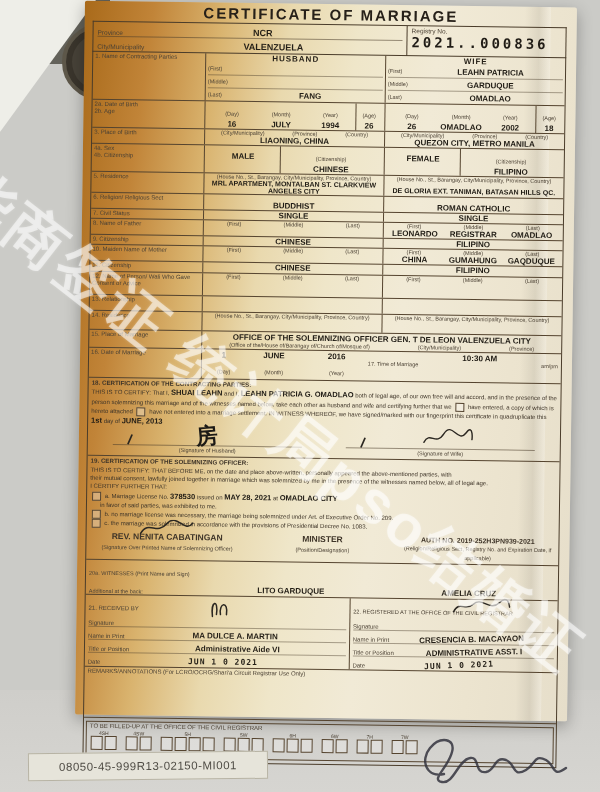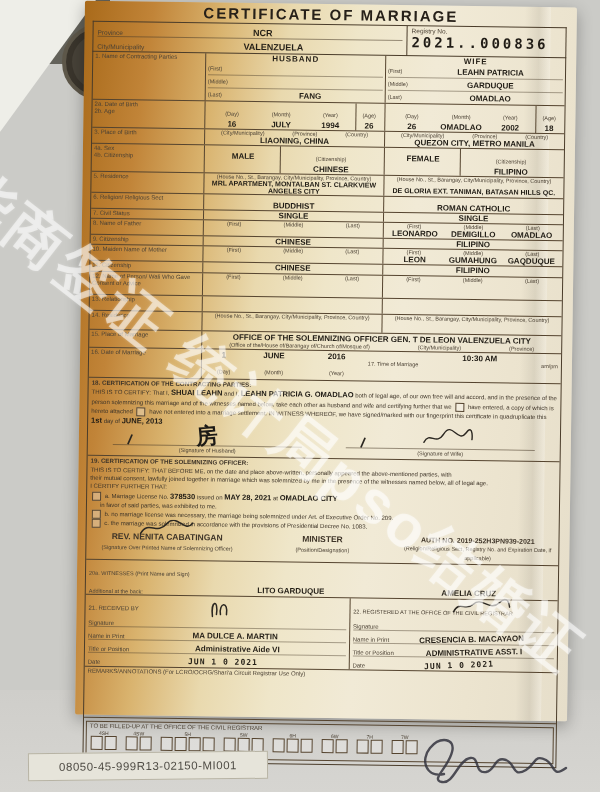--- a/index.html
+++ b/index.html
@@ -274,21 +274,21 @@
             </div>
         </div>
         <div class="wc">
           <div class="sub">
               <span>(First)</span>
               <span>(Middle)</span>
               <span>(Last)</span>
             </div>
           <div class="trio">
               <div class="v">LEONARDO</div>
-              <div class="v">DEMIGILLO</div>
+              <div class="v">REGISTRAR</div>
               <div class="v">OMADLAO</div>
             </div>
         </div>
       </div>
 
       <div class="row">
         <div class="lc">9. Citizenship</div>
         <div class="hc">
             <div class="v">CHINESE</div>
           </div>
@@ -311,21 +311,21 @@
               <div><span class="blur"></span></div>
             </div>
         </div>
         <div class="wc">
           <div class="sub">
               <span>(First)</span>
               <span>(Middle)</span>
               <span>(Last)</span>
             </div>
           <div class="trio">
-              <div class="v">LEON</div>
+              <div class="v">CHINA</div>
               <div class="v">GUMAHUNG</div>
               <div class="v">GAQDUQUE</div>
             </div>
         </div>
       </div>
 
       <div class="row">
         <div class="lc">11. Citizenship</div>
         <div class="hc">
             <div class="v">CHINESE</div>

